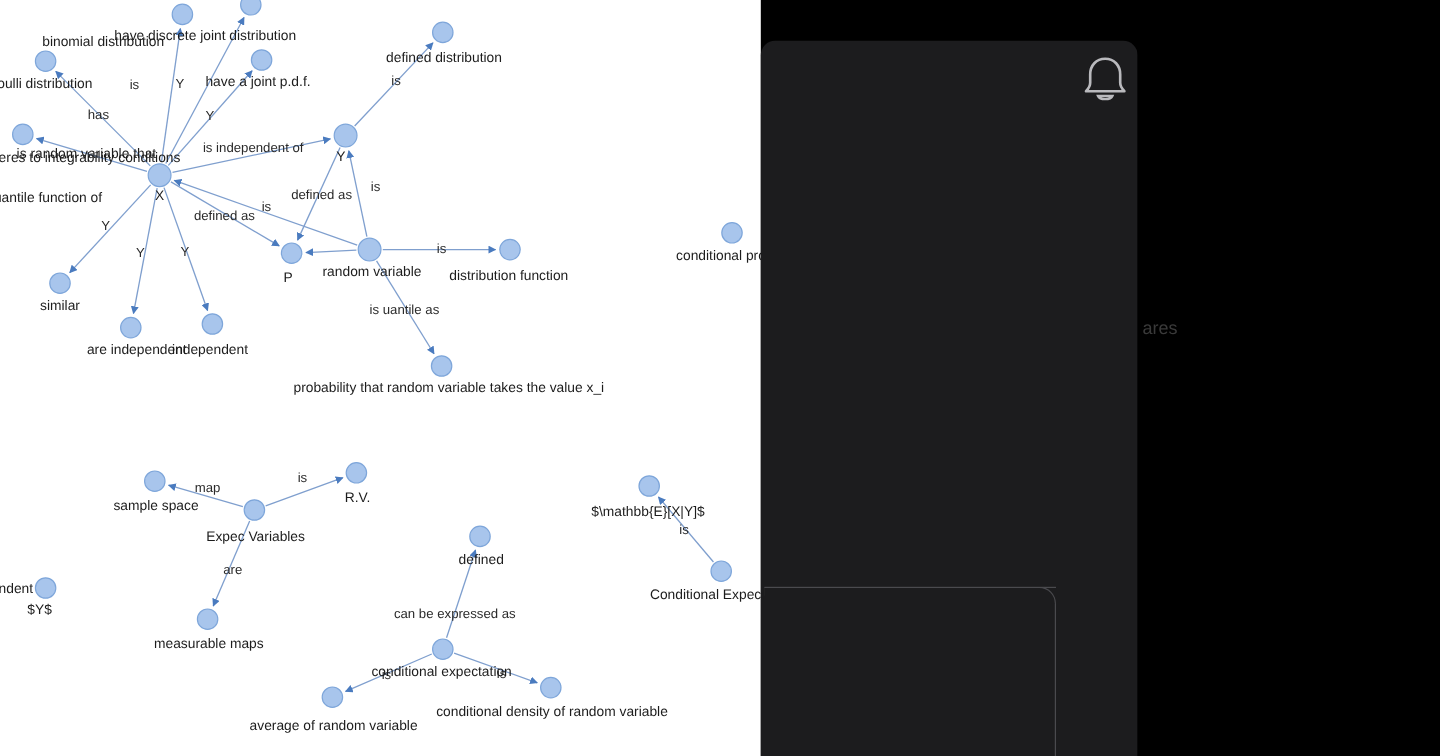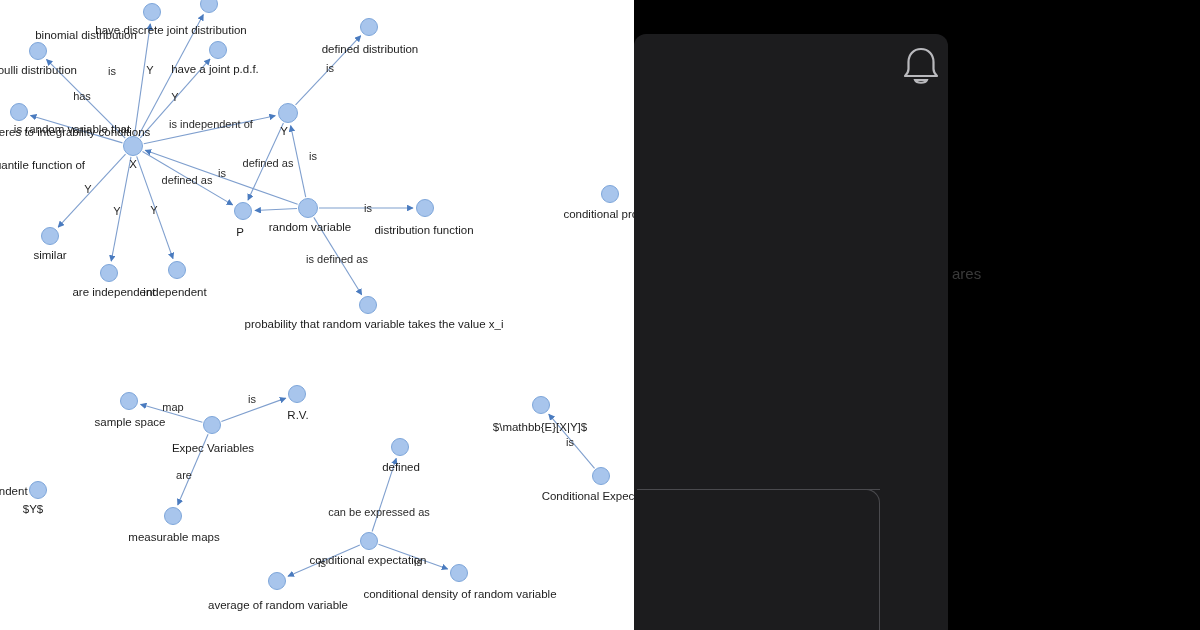--- a/index.html
+++ b/index.html
@@ -208,25 +208,25 @@
         <div class="edge-label" style="left: 175px; top: 97px;">Y</div>
         <div class="edge-label" style="left: 211px; top: 124px;">is independent of</div>
         <div class="edge-label" style="left: 88px; top: 189px;">Y</div>
         <div class="edge-label" style="left: 117px; top: 211px;">Y</div>
         <div class="edge-label" style="left: 154px; top: 210px;">Y</div>
         <div class="edge-label" style="left: 187px; top: 180px;">defined as</div>
         <div class="edge-label" style="left: 313px; top: 156px;">is</div>
         <div class="edge-label" style="left: 222px; top: 173px;">is</div>
         <div class="edge-label" style="left: 268px; top: 163px;">defined as</div>
         <div class="edge-label" style="left: 368px; top: 208px;">is</div>
-        <div class="edge-label" style="left: 337px; top: 259px;">is defined as</div>
+        <div class="edge-label" style="left: 337px; top: 259px;">is uantile as</div>
         <div class="edge-label" style="left: 330px; top: 68px;">is</div>
         <div class="edge-label" style="left: 173px; top: 407px;">map</div>
         <div class="edge-label" style="left: 252px; top: 399px;">is</div>
-        <div class="edge-label" style="left: 184px; top: 475px; text-align: center;">are</div>
+        <div class="edge-label" style="left: 194px; top: 475px; text-align: center;">are</div>
         <div class="edge-label" style="left: 379px; top: 512px;">can be expressed as</div>
         <div class="edge-label" style="left: 322px; top: 563px;">is</div>
         <div class="edge-label" style="left: 418px; top: 562px;">is</div>
         <div class="edge-label" style="left: 570px; top: 442px;">is</div>
         <div class="node-label" style="left: 86px; top: 29px;">binomial distribution</div>
         <div class="node-label" style="left: 171px; top: 24px;">have discrete joint distribution</div>
         <div class="node-label" style="left: 29px; top: 64px;">ernoulli distribution</div>
         <div class="node-label" style="left: 215px; top: 63px;">have a joint p.d.f.</div>
         <div class="node-label" style="left: 370px; top: 43px;">defined distribution</div>
         <div class="node-label" style="left: 65px; top: 126px;">adheres to integrability conditions</div>

